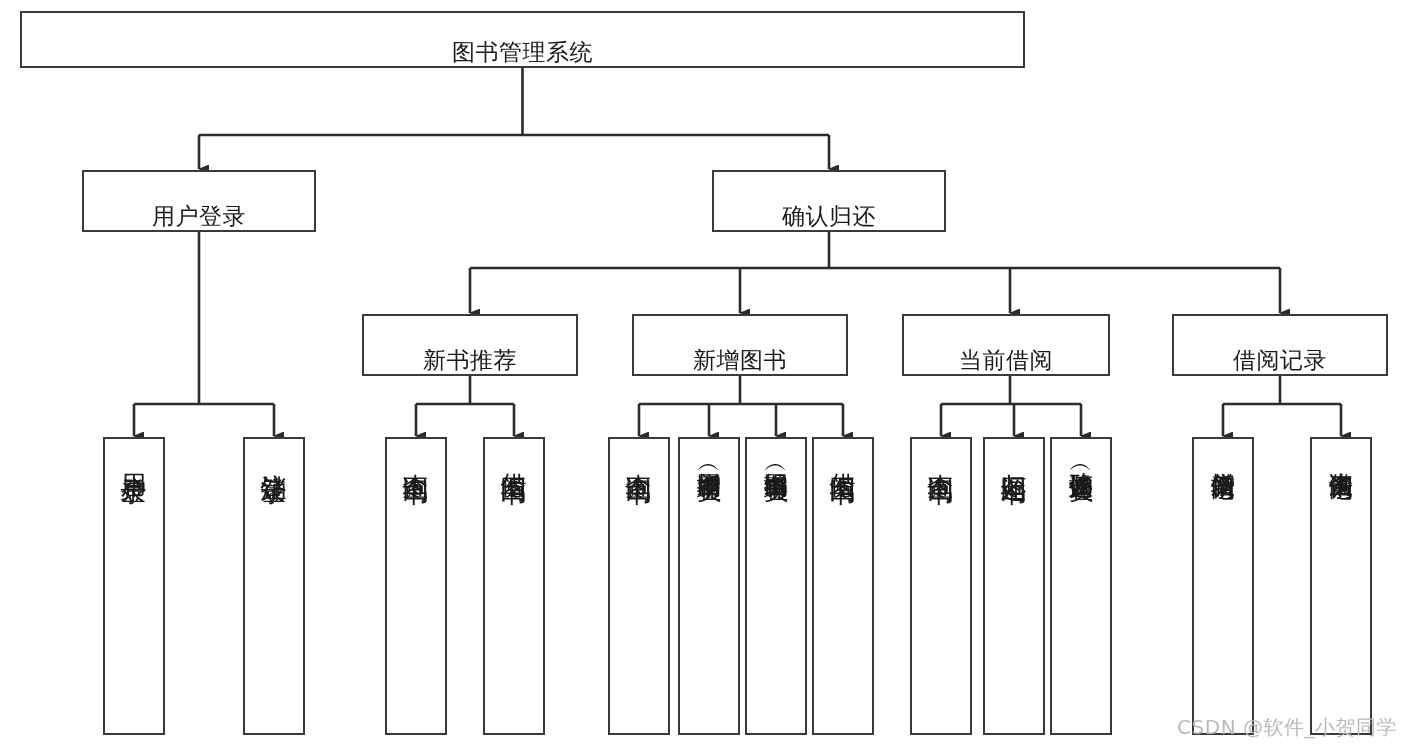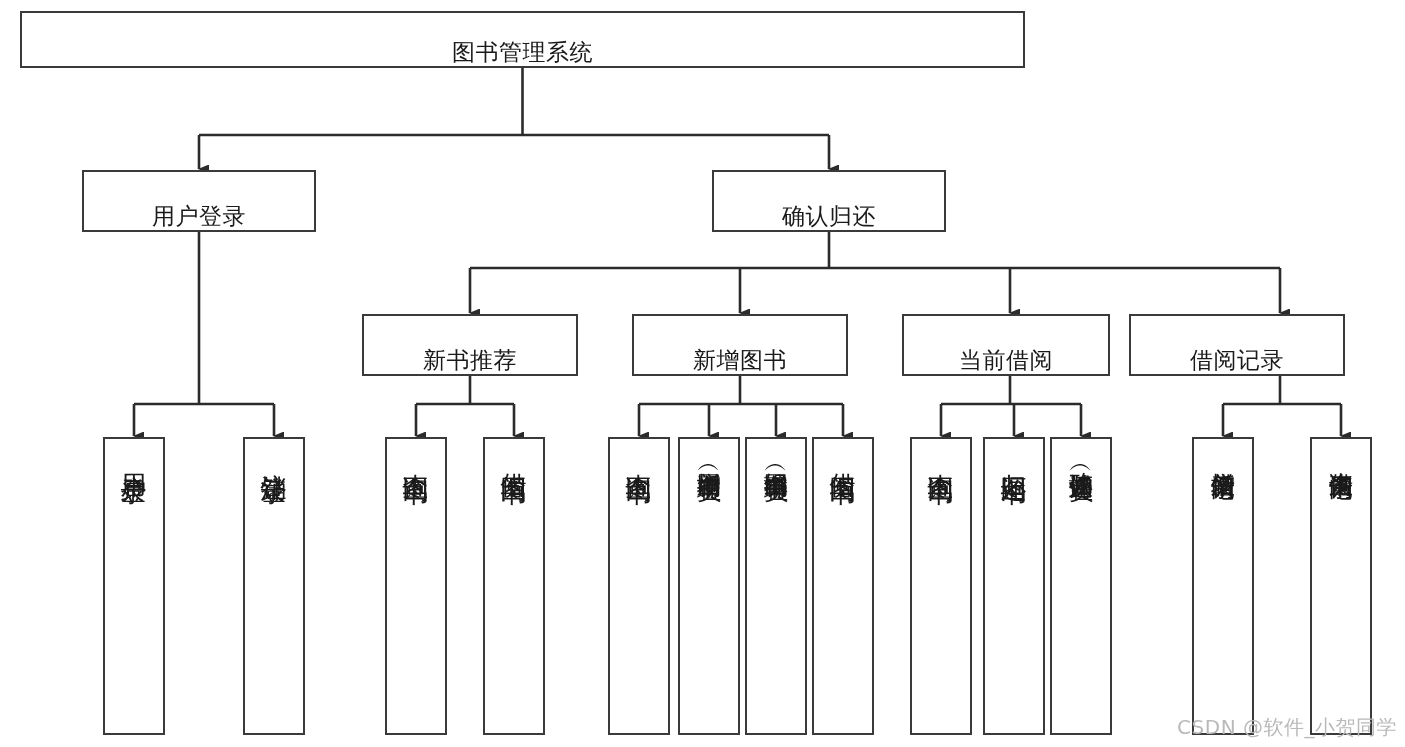--- a/index.html
+++ b/index.html
@@ -134,21 +134,21 @@
       </div>
       <div class="node horiz" style="left: 362px; top: 314px; width: 216px; height: 62px;">
         <span class="node-label">新书推荐</span>
       </div>
       <div class="node horiz" style="left: 632px; top: 314px; width: 216px; height: 62px;">
         <span class="node-label">新增图书</span>
       </div>
       <div class="node horiz" style="left: 902px; top: 314px; width: 208px; height: 62px;">
         <span class="node-label">当前借阅</span>
       </div>
-      <div class="node horiz" style="left: 1129px; top: 314px; width: 216px; height: 62px;">
+      <div class="node horiz" style="left: 1172px; top: 314px; width: 216px; height: 62px;">
         <span class="node-label">借阅记录</span>
       </div>
       <div class="node vert" style="left: 103px; top: 437px; width: 62px; height: 298px;">
         <span class="node-label">用户登录</span>
       </div>
       <div class="node vert" style="left: 243px; top: 437px; width: 62px; height: 298px;">
         <span class="node-label">注销登录</span>
       </div>
       <div class="node vert" style="left: 385px; top: 437px; width: 62px; height: 298px;">
         <span class="node-label">查询图书</span>

